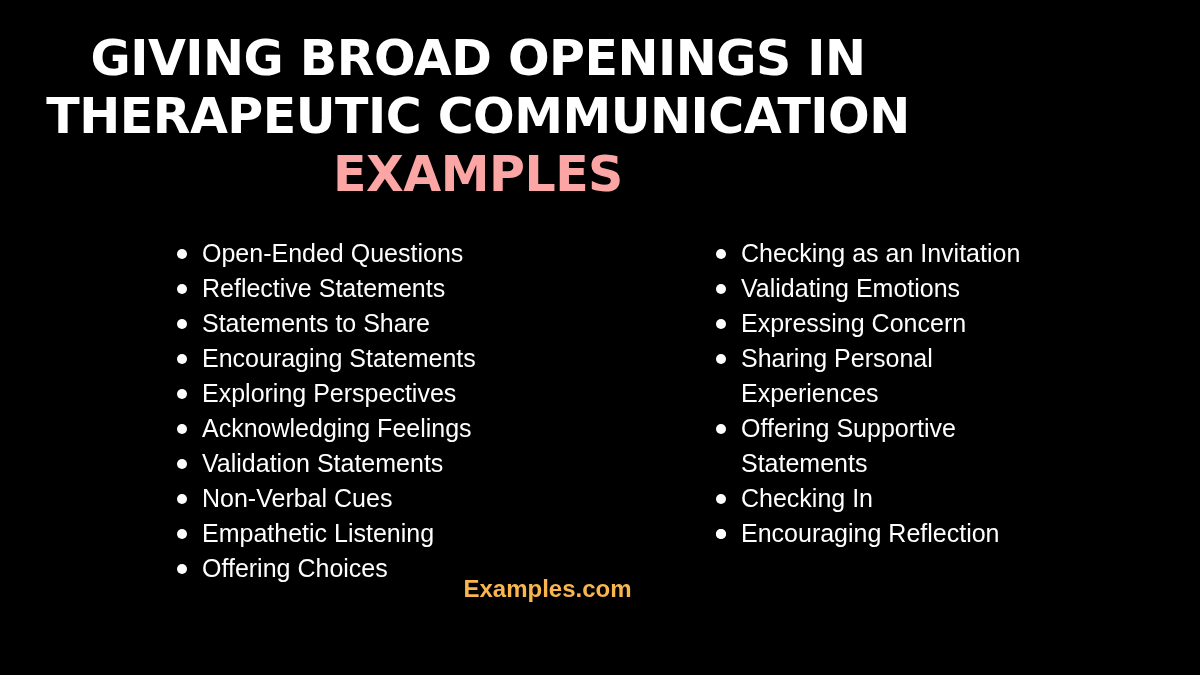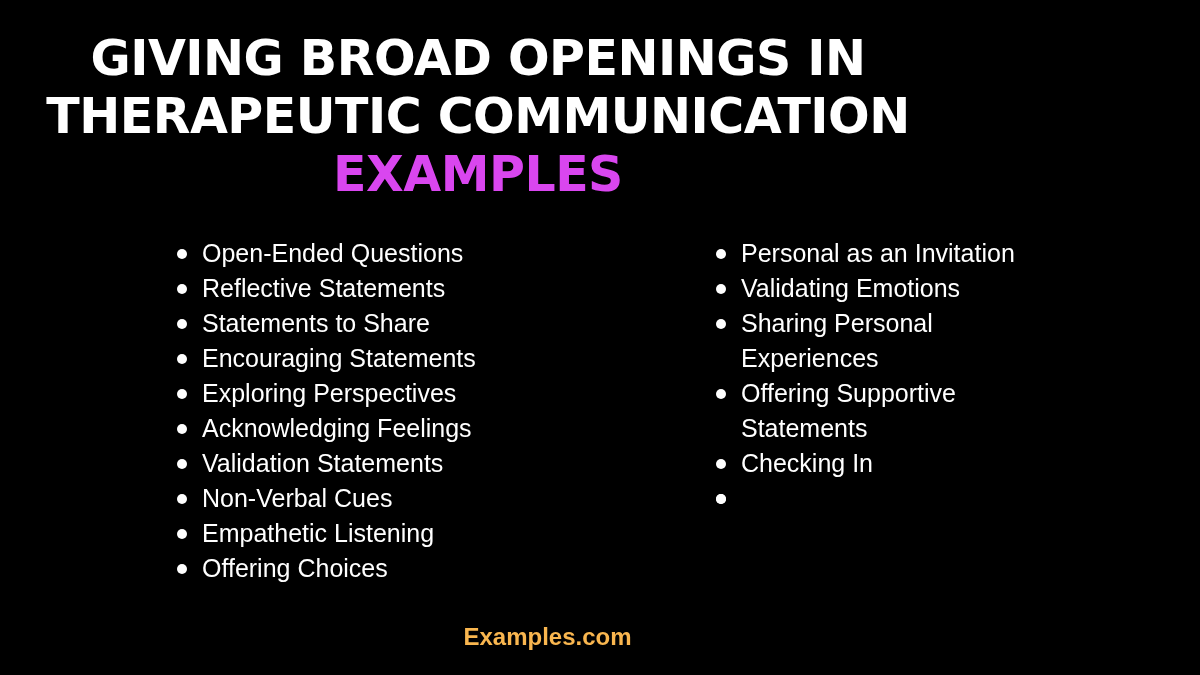--- a/index.html
+++ b/index.html
@@ -21,21 +21,21 @@
       top: 30px;
       width: 956px;
       text-align: center;
       font-family: "DejaVu Sans", sans-serif;
       font-weight: bold;
       font-size: 49px;
       line-height: 58px;
       letter-spacing: -0.5px;
     }
     .title .line { display: block; color: #ffffff; }
-    .title .accent { color: #d946ef; }
+    .title .accent { color: #fca5a5; }
     .col {
       position: absolute;
       top: 226px;
       list-style: none;
       margin: 10px;
       padding: 0;
       font-family: "Liberation Sans", sans-serif;
       font-size: 25px;
       line-height: 35px;
       color: #ffffff;
@@ -51,21 +51,21 @@
       left: 1px;
       top: 13px;
       width: 10px;
       height: 10px;
       border-radius: 50%;
       background: #ffffff;
     }
     .footer {
       position: absolute;
       left: 0;
-      top: 620px;
+      top: 572px;
       width: 1095px;
       text-align: center;
       font-family: "Liberation Sans", sans-serif;
       font-weight: bold;
       font-size: 24px;
       line-height: 34px;
       color: #f9b64f;
     }
   </style>
 </head>
@@ -84,22 +84,23 @@
   <li><span class="bullet"></span><span>Encouraging Statements</span></li>
   <li><span class="bullet"></span><span>Exploring Perspectives</span></li>
   <li><span class="bullet"></span><span>Acknowledging Feelings</span></li>
   <li><span class="bullet"></span><span>Validation Statements</span></li>
   <li><span class="bullet"></span><span>Non-Verbal Cues</span></li>
   <li><span class="bullet"></span><span>Empathetic Listening</span></li>
   <li><span class="bullet"></span><span>Offering Choices</span></li>
 </ul>
 
 <ul class="col right">
-  <li><span class="bullet"></span><span>Personal as an Invitation</span></li>
+  <li><span class="bullet"></span><span>Checking as an Invitation</span></li>
   <li><span class="bullet"></span><span>Validating Emotions</span></li>
+  <li><span class="bullet"></span><span>Expressing Concern</span></li>
   <li><span class="bullet"></span><span>Sharing Personal Experiences</span></li>
   <li><span class="bullet"></span><span>Offering Supportive Statements</span></li>
   <li><span class="bullet"></span><span>Checking In</span></li>
   <li><span class="bullet"></span></li>
-  <li><span class="bullet"></span></li>
+  <li><span class="bullet"></span><span>Encouraging Reflection</span></li>
 </ul>
 
 <div class="footer">Examples.com</div>
 
 </body></html>

